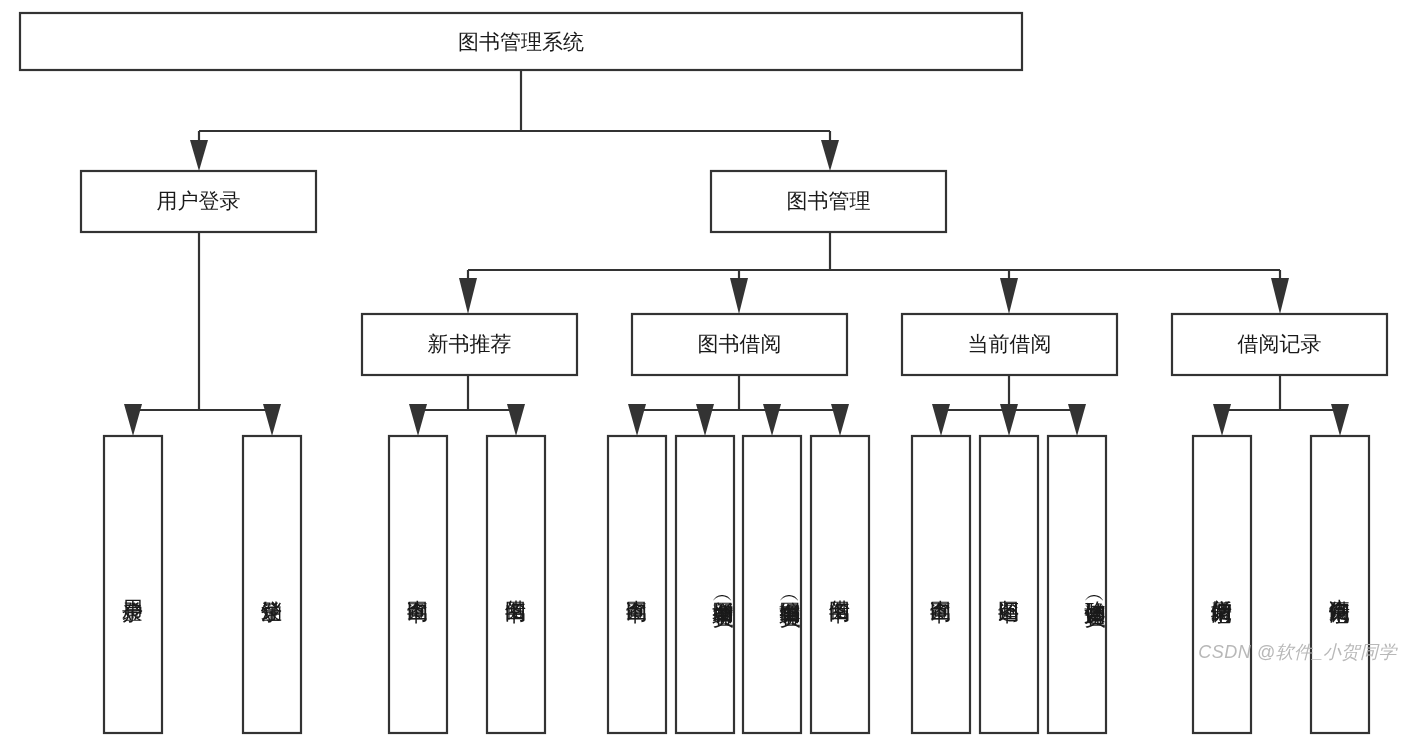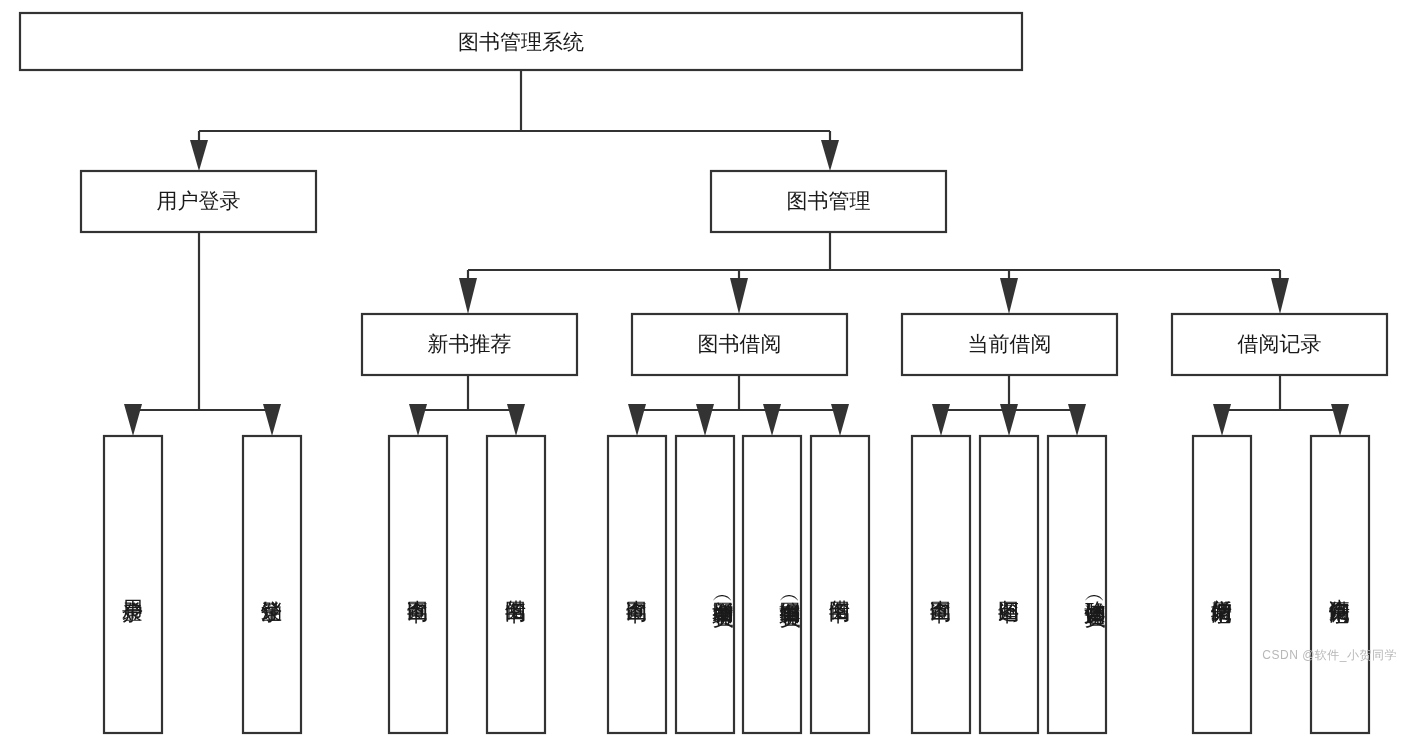--- a/index.html
+++ b/index.html
@@ -62,24 +62,25 @@
     letter-spacing: 1px;
     line-height: 1;
     pointer-events: none;
     box-sizing: border-box;
   }
   .watermark {
     position: absolute;
     right: 8px;
     bottom: 4px;
     font-family: "Liberation Sans", "DejaVu Sans", sans-serif;
-    font-size: 12px;
+    font-size: 18px;
     color: #b8b8b8;
     letter-spacing: 0.5px;
     white-space: nowrap;
+    font-style: italic;
   }
 </style>
 </head>
 <body>
 
 <div id="diagram-root">
 
   <svg id="diagram-svg" viewBox="0 0 1405 747">
     <defs>
       <marker id="arr" viewBox="0 0 10 12" refX="5" refY="11.5" markerWidth="9" markerHeight="11" orient="auto-start-reverse">

